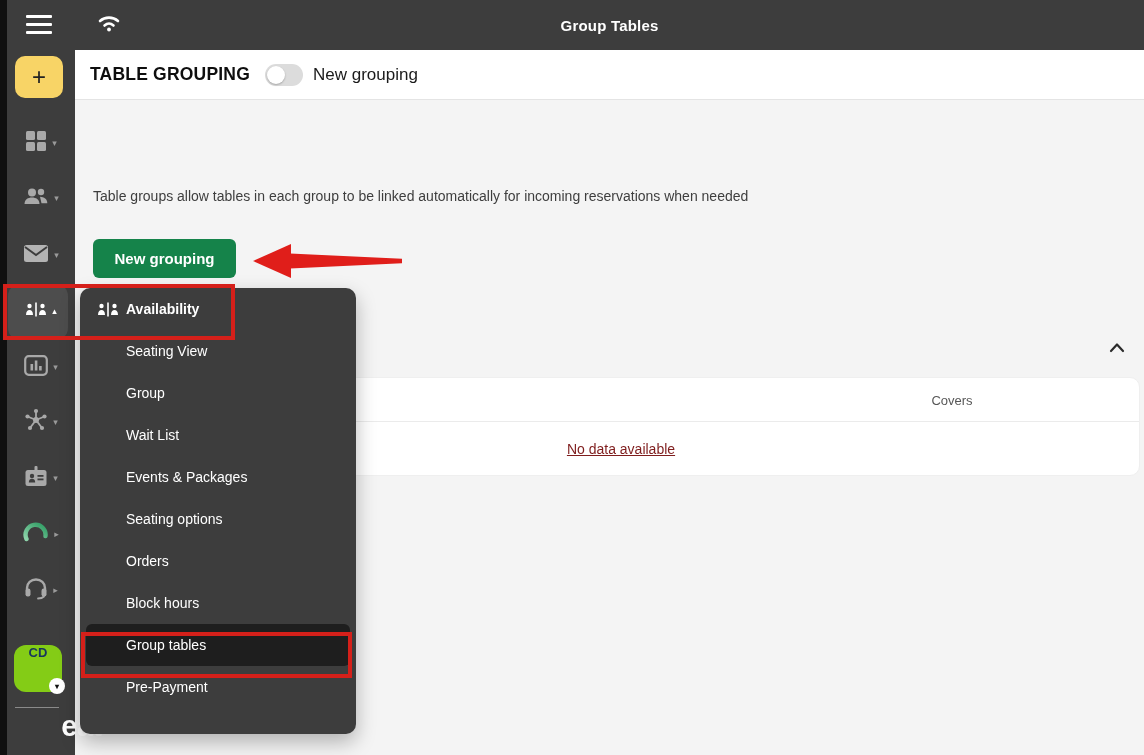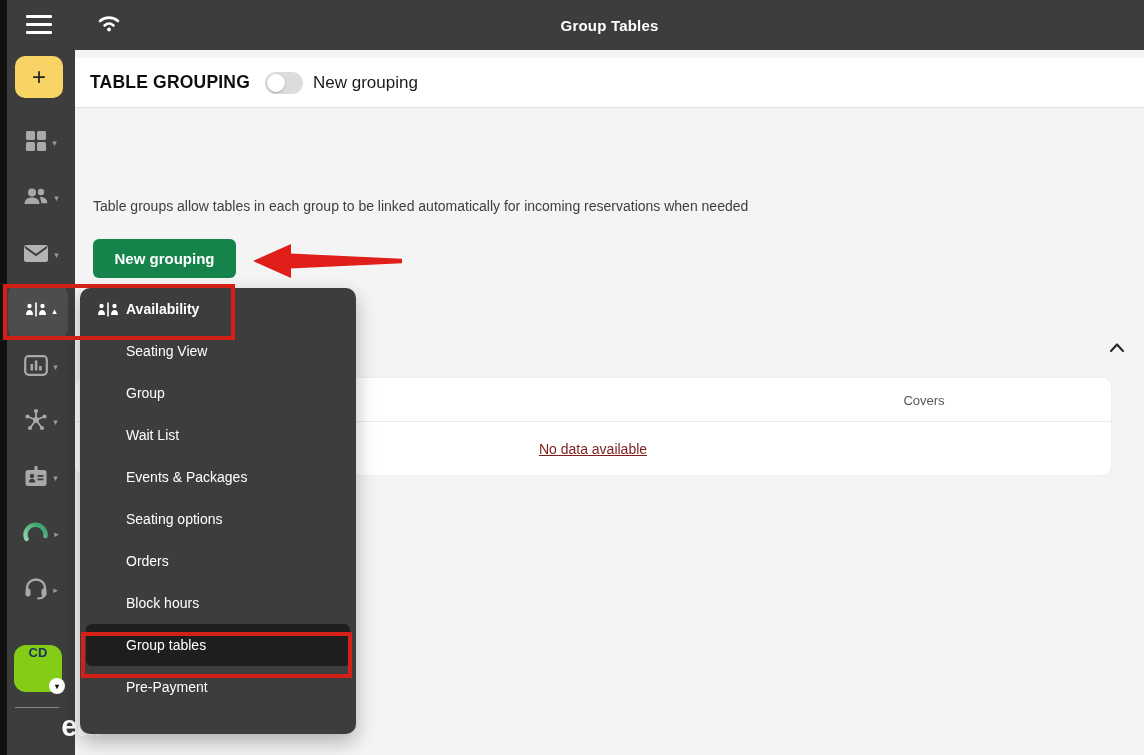--- a/index.html
+++ b/index.html
@@ -9,21 +9,21 @@
   .app { position:relative; width:1144px; height:755px; background:#f4f4f4; overflow:hidden; }
 
   
   .topbar { position:absolute; left:75px; top:0; width:1069px; height:50px; background:#3d3d3d; }
   .topbar-title { position:absolute; left:0; right:0; top:0; height:50px; display:flex; align-items:center; justify-content:center;
     color:#fff; font-size:15px; font-weight:700; letter-spacing:.2px; }
   .wifi { position:absolute; left:21px; top:12px; }
 
   
   .page-header { position:absolute; left:75px; top:50px; width:1069px; height:50px; background:#fff;
-    border-bottom:1px solid #e4e4e4; display:flex; align-items:center;margin-top:8px; }
+    border-bottom:1px solid #e4e4e4; display:flex; align-items:center; }
   .page-title { margin-left:15px; font-size:17.5px; font-weight:800; color:#0e0e0e; letter-spacing:.2px; }
   .toggle { position:relative; margin-left:15px; width:38px; height:22px; border-radius:11px; background:#dcdcdc; cursor:pointer; }
   .toggle .thumb { position:absolute; left:2px; top:2px; width:18px; height:18px; border-radius:50%; background:#fff;
     box-shadow:0 1px 2px rgba(0,0,0,.25); }
   .toggle-label { margin-left:10px; font-size:17px; color:#1b1b1b; }
 
   
   .sidebar { position:absolute; left:0; top:0; width:75px; height:755px; background:#3d3d3d; z-index:15; }
   .sidebar::before { content:""; position:absolute; left:0; top:0; width:7px; height:755px; background:#101010; }
   .hamburger { position:absolute; left:26px; top:15px; width:26px; height:19px; cursor:pointer; }
@@ -38,26 +38,26 @@
   .side-item.selected { color:#fff; }
   .avatar { position:absolute; left:14px; top:645px; width:48px; height:47px; background:#84cc16; border-radius:12px;
     display:flex; align-items:flex-start; justify-content:center; font-size:13px; font-weight:700; color:#17355e; cursor:pointer; }
   .avatar-caret { position:absolute; right:-3px; bottom:-2px; width:16px; height:16px; border-radius:50%; background:#fff;
     display:flex; align-items:center; justify-content:center; font-size:8px; color:#111; }
   .side-divider { position:absolute; left:15px; top:707px; width:44px; height:1px; background:#8a8a8a; }
   .logo { position:absolute; left:0; top:710px; width:75px; text-align:center; color:#fff; font-size:29px; font-weight:700;
     letter-spacing:-0.5px;margin-left:44px; }
 
   
-  .description { position:absolute; left:93px; top:198px; font-size:14px; color:#3e3e3e; }
+  .description { position:absolute; left:93px; top:188px; font-size:14px; color:#3e3e3e; }
   .new-grouping-btn { position:absolute; left:93px; top:239px; width:143px; height:39px; background:#15834a; color:#fff;
     border:none; border-radius:6px; font-size:15px; font-weight:700; font-family:"Liberation Sans",sans-serif; cursor:pointer; }
   .collapse-chevron { position:absolute; left:1108px; top:340px; cursor:pointer; }
 
-  .card { position:absolute; left:74px; top:377px; width:1038px; height:99px; background:#fff; border-radius:10px;
+  .card { position:absolute; left:102px; top:377px; width:1038px; height:99px; background:#fff; border-radius:10px;
     border:1px solid #efefef;text-align:right; }
   .card-header { position:relative; height:44px; border-bottom:1px solid #ebebeb; }
   .covers-label { position:absolute; left:814px; top:0; width:70px; height:44px; display:flex; align-items:center;
     justify-content:center; font-size:13px; color:#575757; }
   .card-body { height:54px; display:flex; align-items:center; justify-content:center; font-size:14px; color:#7f1d1d;text-decoration:underline; }
 
   
   .menu { position:absolute; left:80px; top:288px; width:276px; height:446px; background:#3d3d3d; border-radius:10px;
     box-shadow:0 8px 20px rgba(0,0,0,.28); z-index:20; }
   .menu-item { position:relative; height:42px; display:flex; align-items:center; padding-left:46px; color:#fff;

